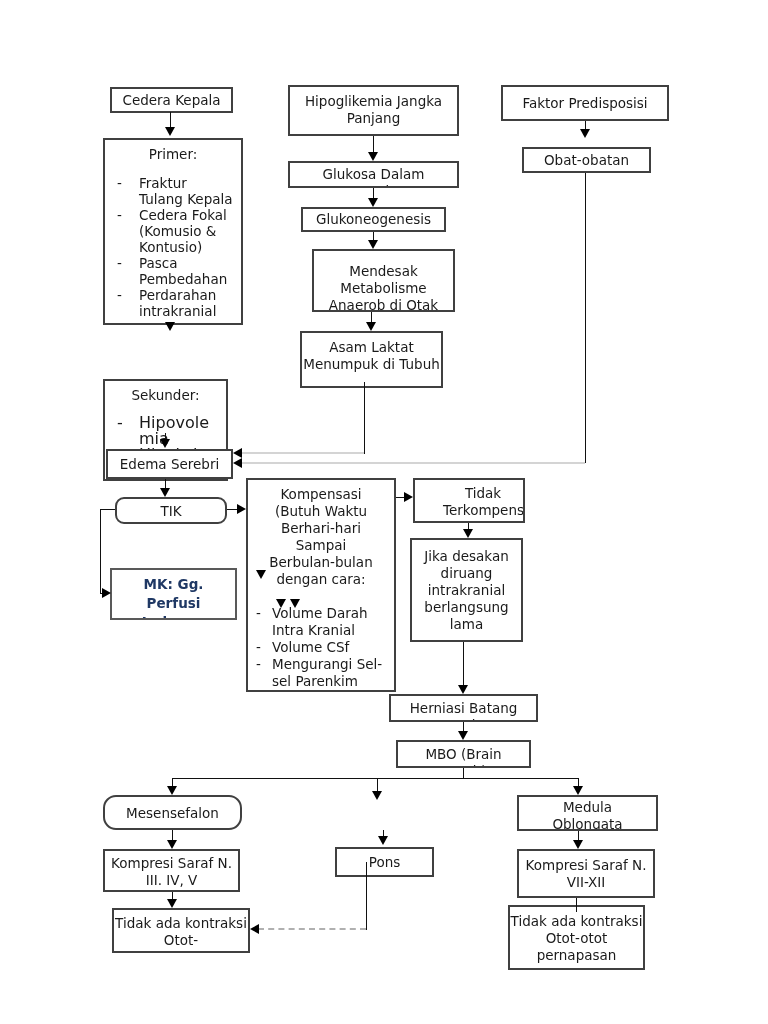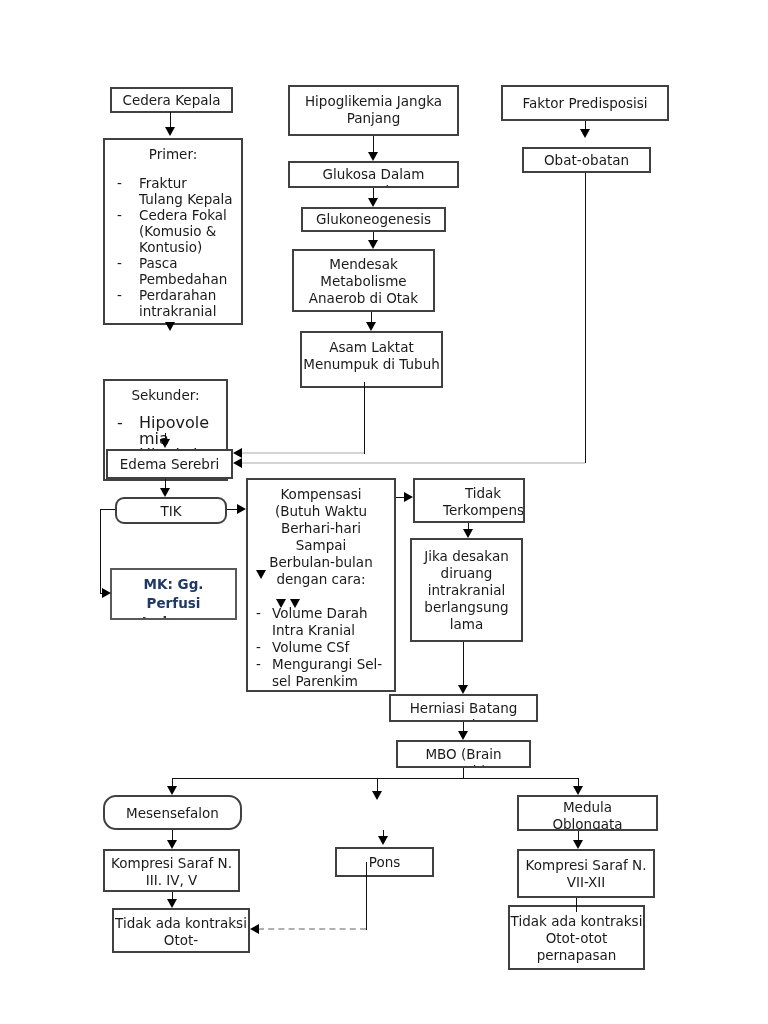--- a/index.html
+++ b/index.html
@@ -61,21 +61,21 @@
   <div class="bx" style="left:115px;top:497px;width:112px;height:27px;padding-top:4px;border-radius:9px;">TIK</div>
 
   <div class="bx mk" style="left:110px;top:568px;width:127px;height:52px;padding:5px 20px 0 20px;border-color:#595959;line-height:19px;">MK: Gg. Perfusi Jaringan</div>
 
   <div class="bx" style="left:288px;top:85px;width:171px;height:51px;padding-top:6px;">Hipoglikemia Jangka Panjang</div>
 
   <div class="bx" style="left:288px;top:161px;width:171px;height:27px;padding:3px 20px 0 20px;">Glukosa Dalam Darah</div>
 
   <div class="bx" style="left:301px;top:207px;width:145px;height:25px;padding-top:2px;">Glukoneogenesis</div>
 
-  <div class="bx" style="left:292px;top:249px;width:143px;height:63px;padding-top:5px;">Mendesak Metabolisme Anaerob di Otak</div>
+  <div class="bx" style="left:312px;top:249px;width:143px;height:63px;padding-top:12px;">Mendesak Metabolisme Anaerob di Otak</div>
 
   <div class="bx" style="left:300px;top:331px;width:143px;height:57px;padding-top:6px;">Asam Laktat Menumpuk di Tubuh</div>
 
   <div class="bx" style="left:246px;top:478px;width:150px;height:214px;padding:6px 0 0 0;">
     <div class="bx-head" style="padding:0 14px;">Kompensasi (Butuh Waktu Berhari-hari Sampai Berbulan-bulan dengan cara:</div>
     <div style="margin-top:17px;">
       <div class="k-li">Volume Darah Intra Kranial</div>
       <div class="k-li">Volume CSf</div>
       <div class="k-li">Mengurangi Sel-sel Parenkim</div>
     </div>

